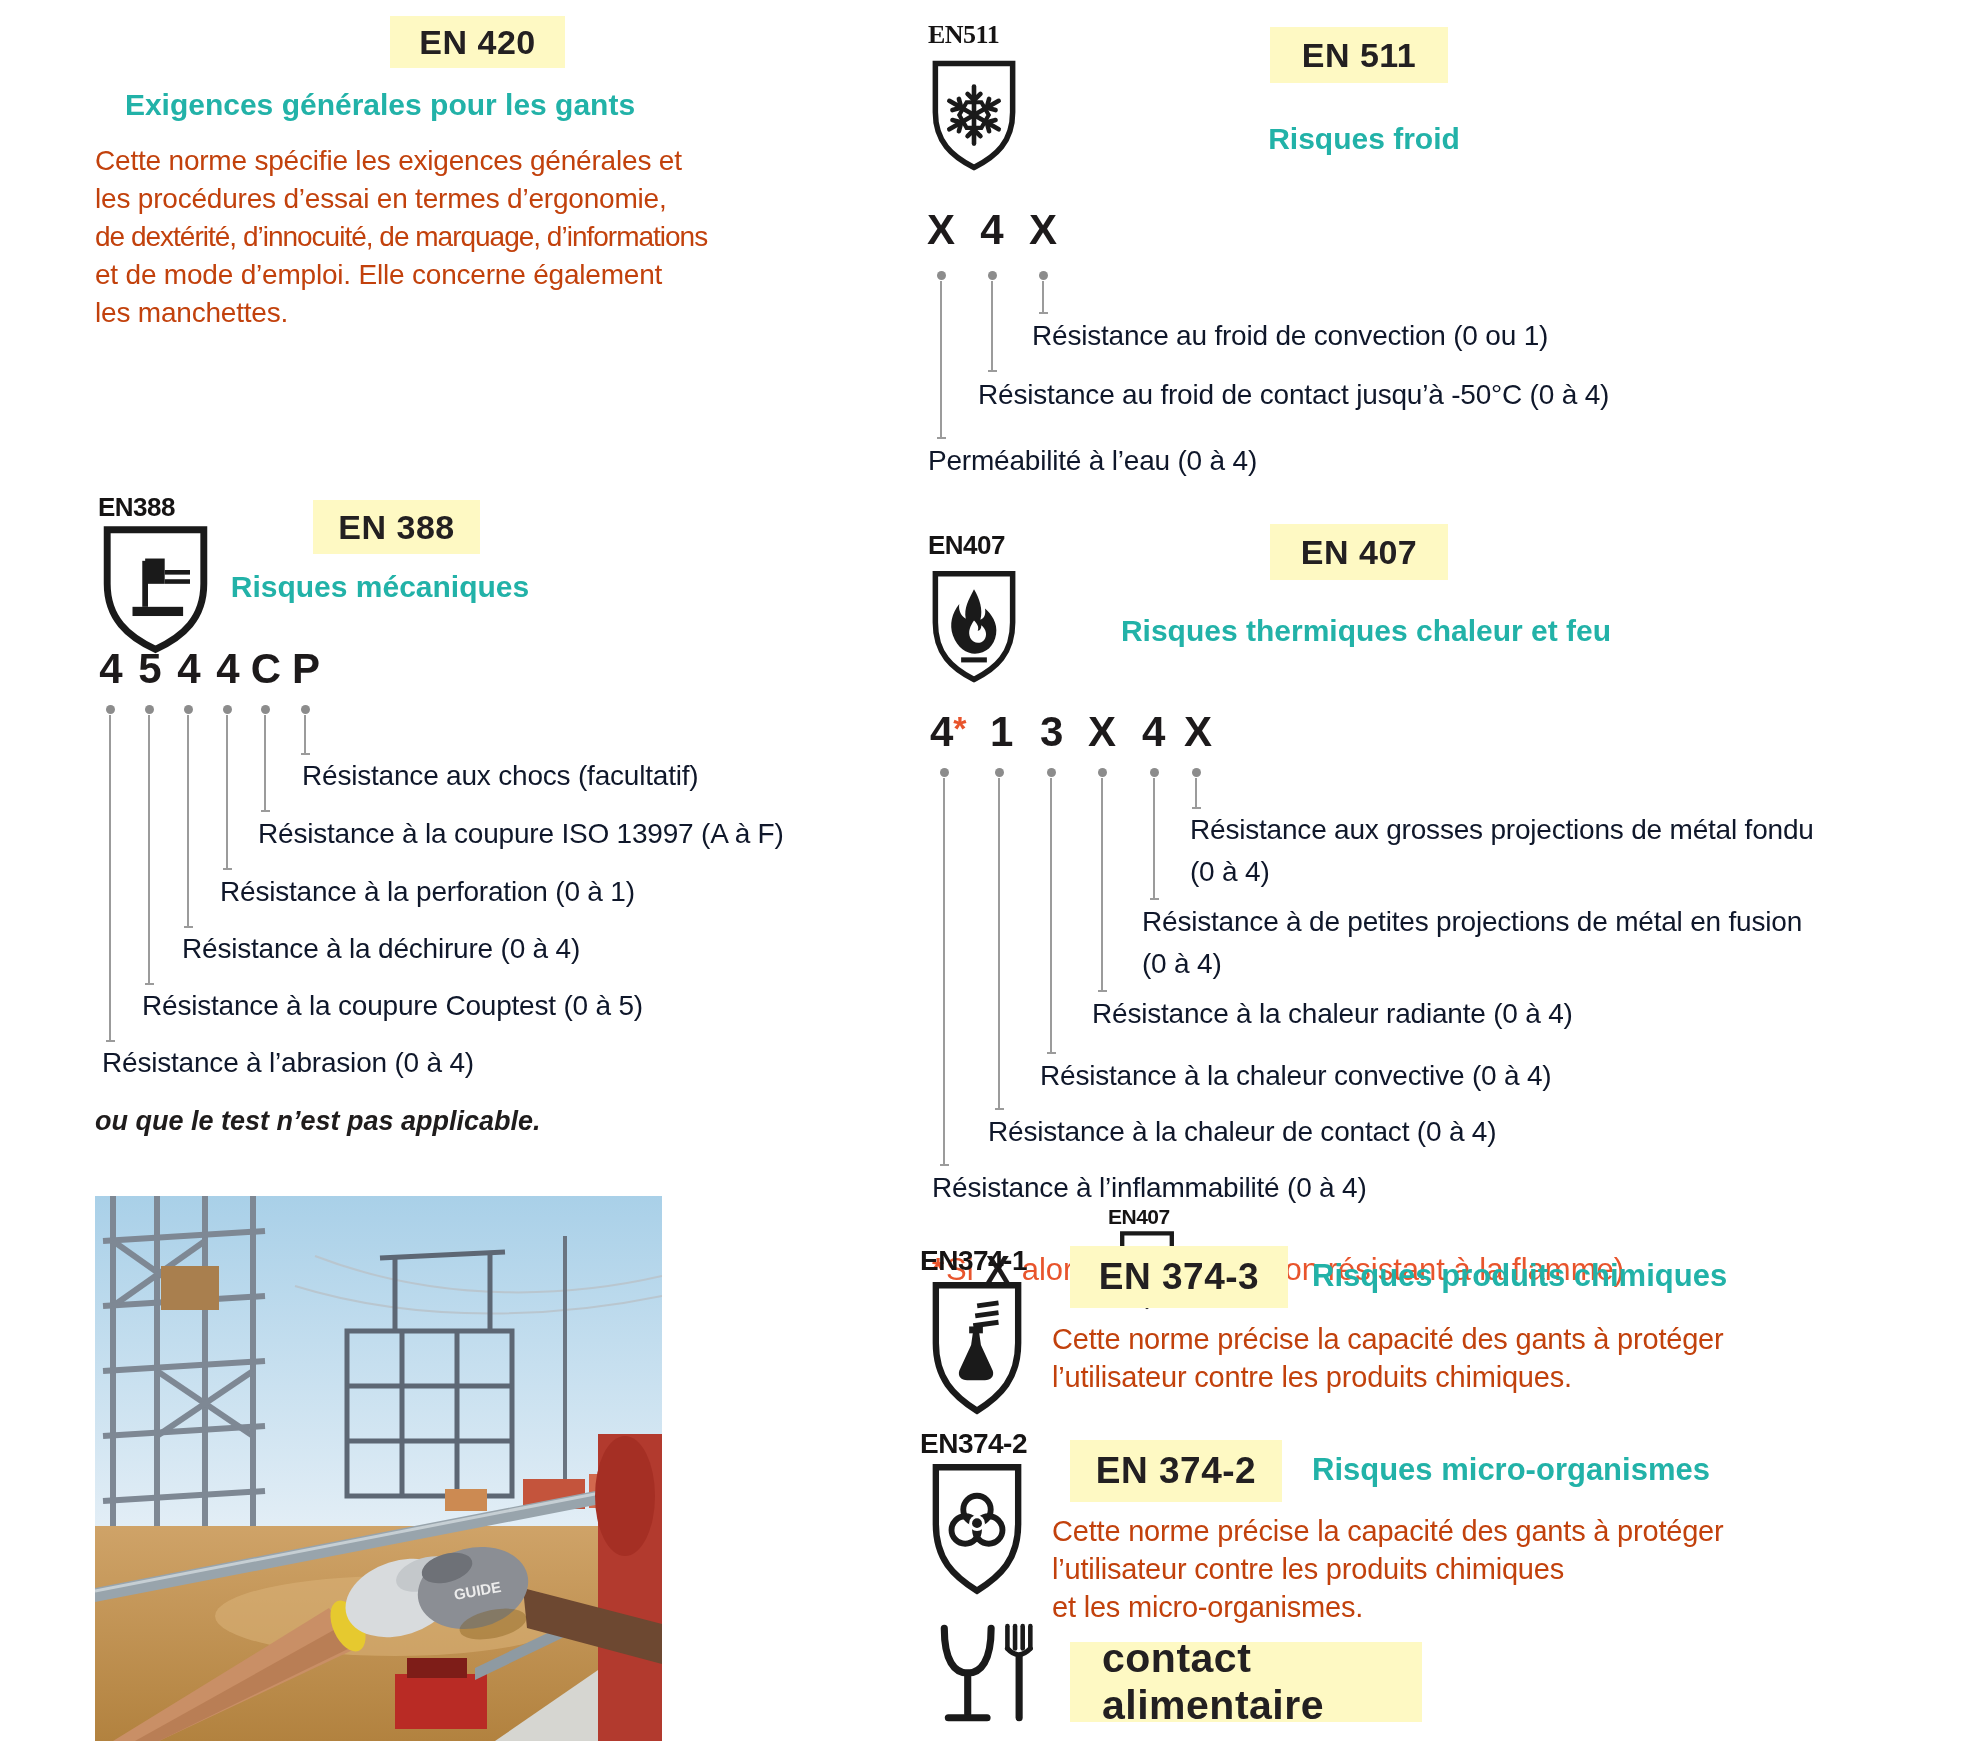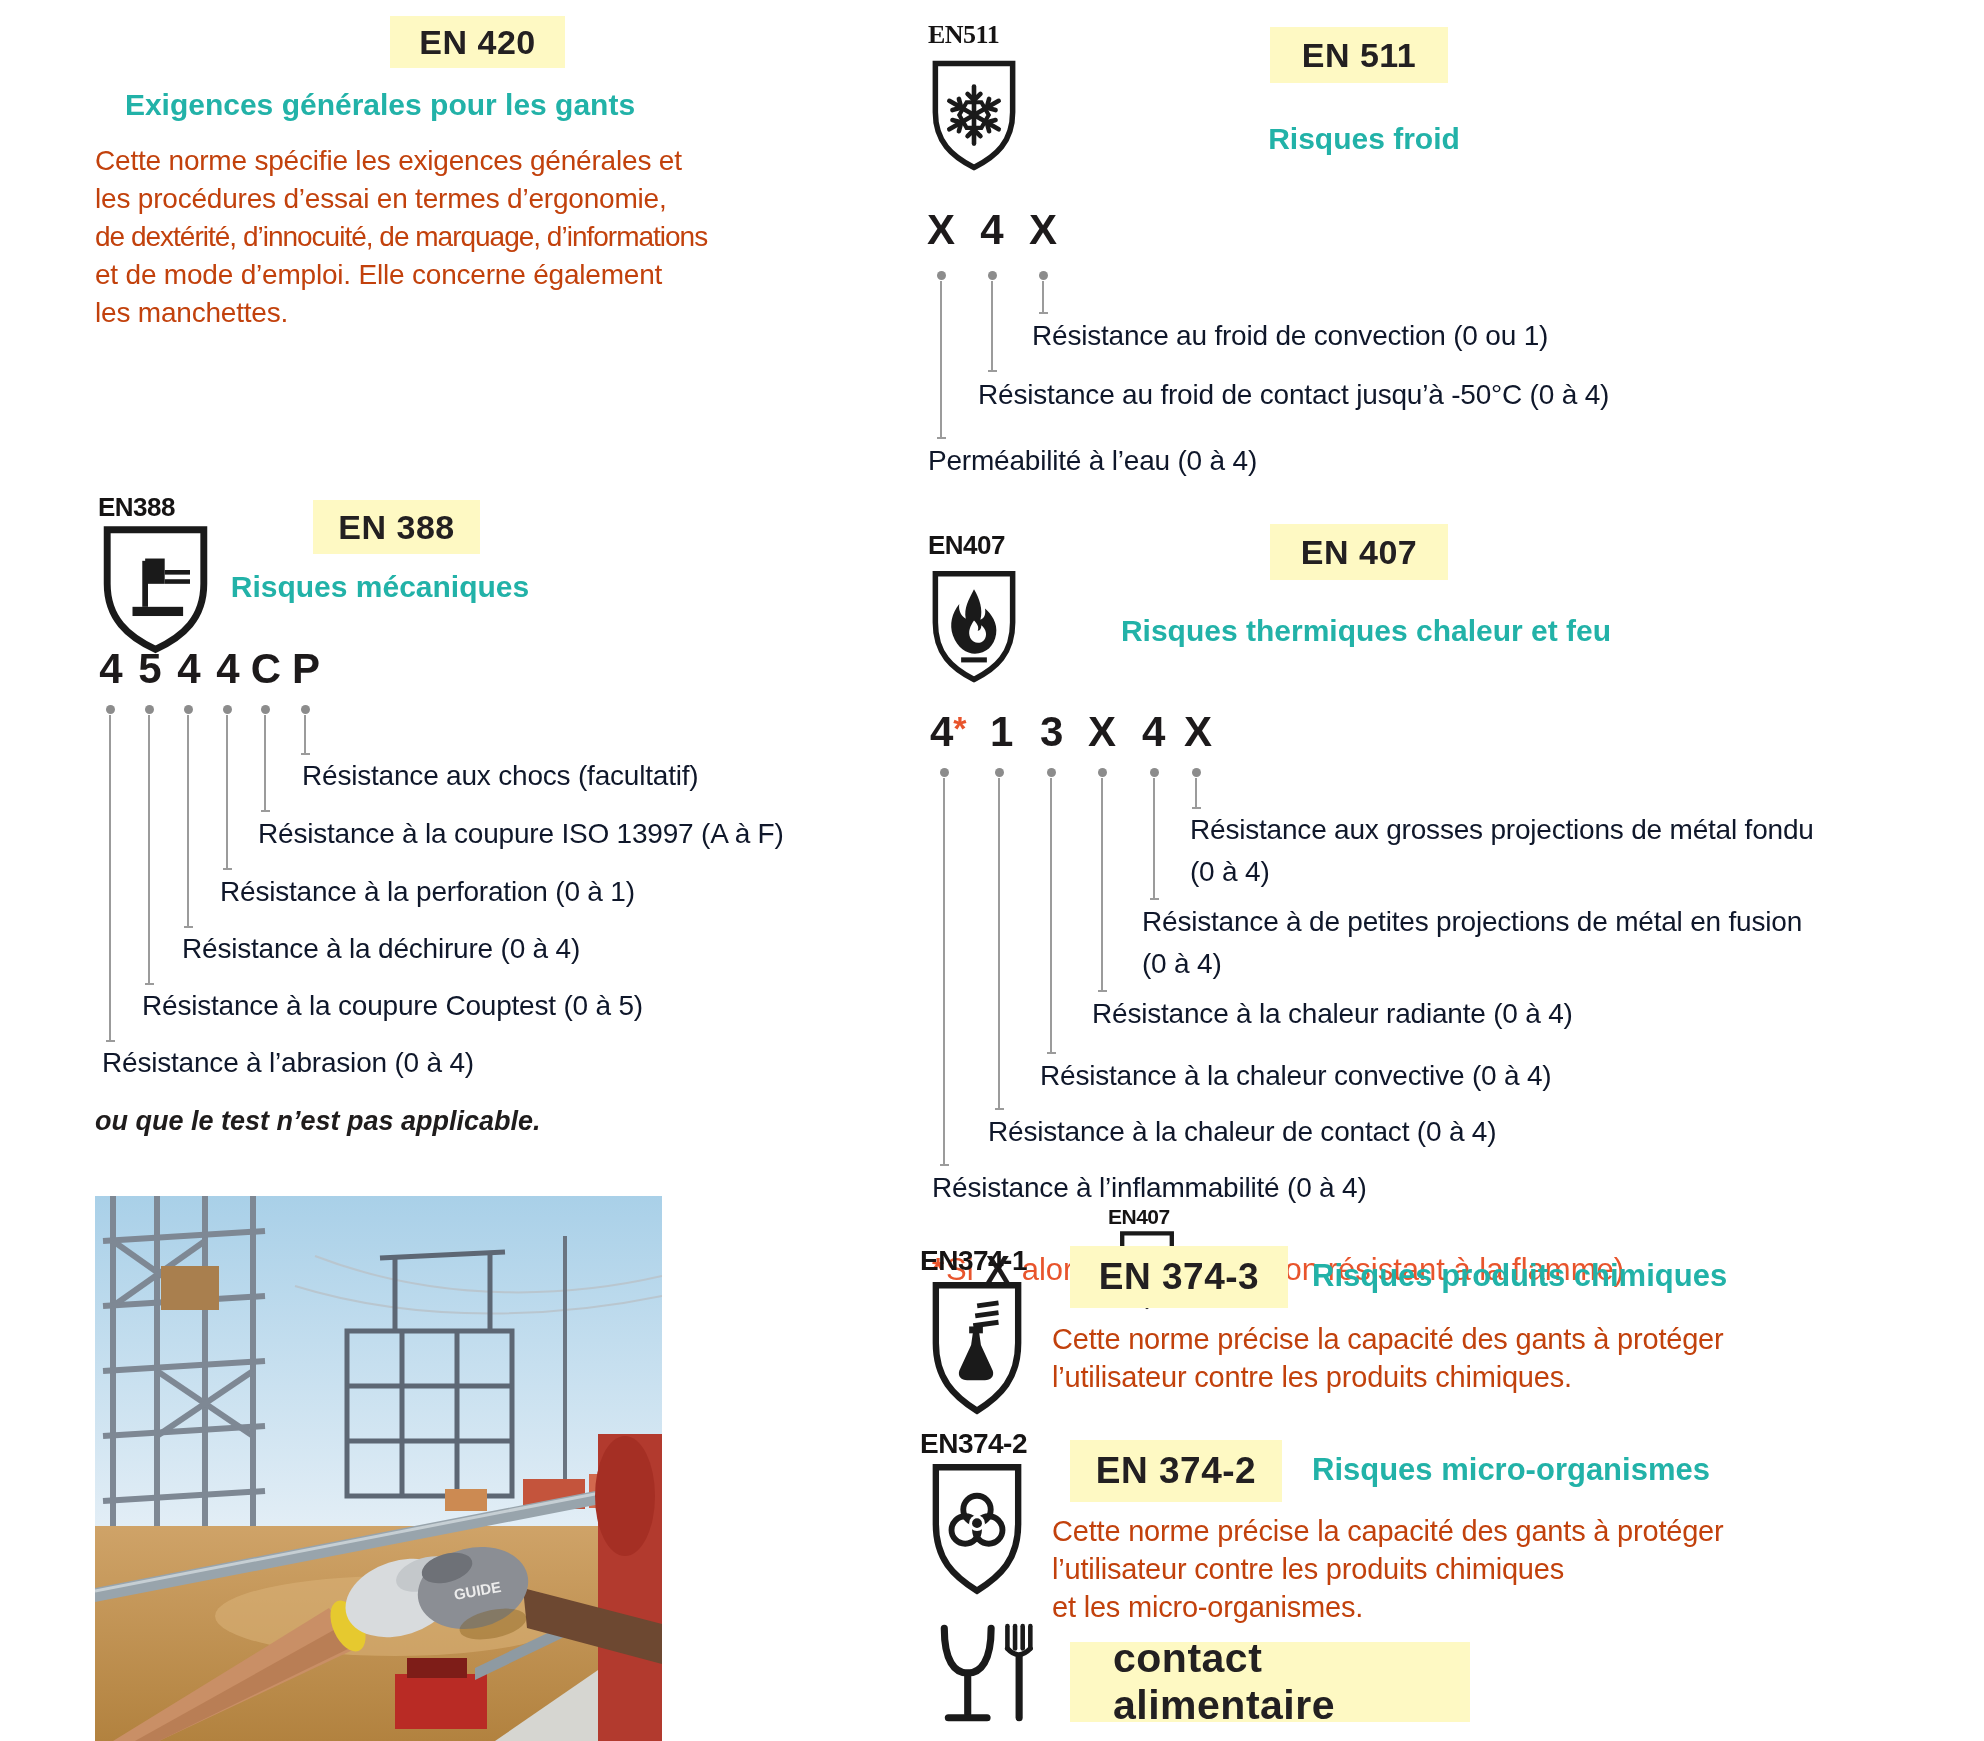--- a/index.html
+++ b/index.html
@@ -304,15 +304,15 @@
     </g>
     <g stroke="#1a1a1a" fill="none" stroke-linecap="round">
       <line x1="78" y1="4" x2="78" y2="26" stroke-width="4.5"></line>
       <line x1="85.5" y1="4" x2="85.5" y2="26" stroke-width="4.5"></line>
       <line x1="93" y1="4" x2="93" y2="26" stroke-width="4.5"></line>
       <line x1="100.5" y1="4" x2="100.5" y2="26" stroke-width="4.5"></line>
       <path d="M78 26 Q89 38 100.5 26" stroke-width="5"></path>
       <line x1="89.5" y1="34" x2="89.5" y2="94" stroke-width="7"></line>
     </g>
   </svg>
-  <div class="badge" style="left:1070px;top:1642px;width:400px;height:80px;font-size:41px;justify-content:flex-start;padding-left:43px;box-sizing:border-box;">contact alimentaire</div>
+  <div class="badge" style="left:1070px;top:1642px;width:352px;height:80px;font-size:41px;justify-content:flex-start;padding-left:32px;box-sizing:border-box;">contact alimentaire</div>
 
 </div>
 
 </body></html>

